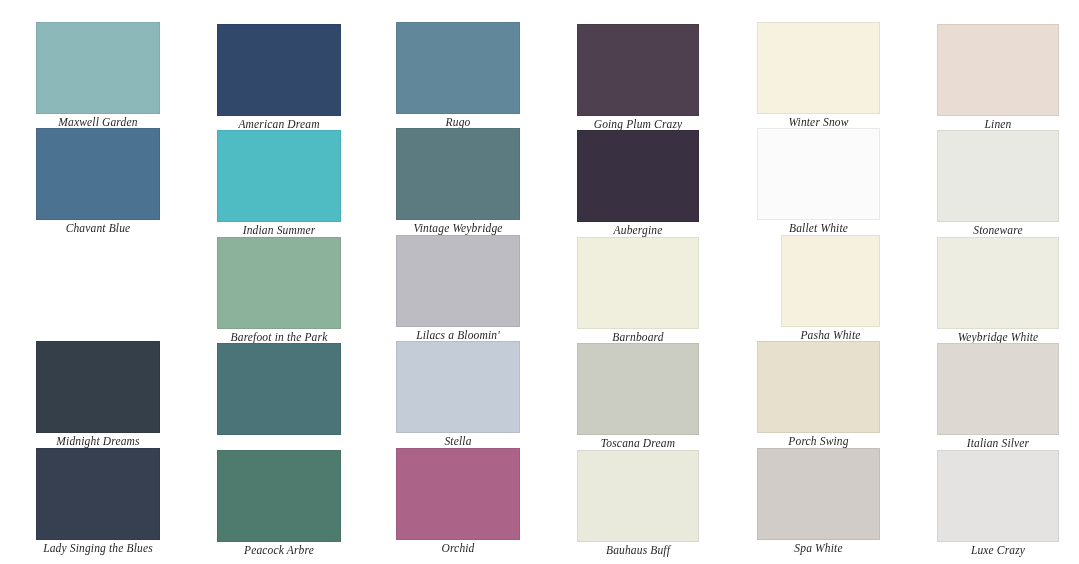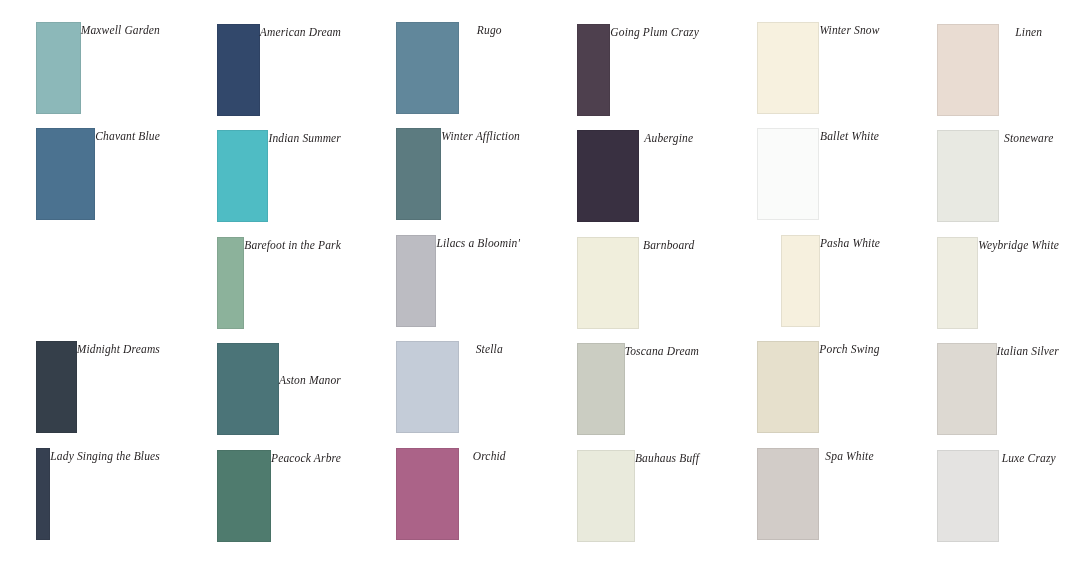--- a/index.html
+++ b/index.html
@@ -19,20 +19,21 @@
   #palette-grid {
     position: relative;
     width: 1079px;
     height: 564px;
     background: #ffffff;
   }
 
   .swatch-cell {
     position: absolute;
     display: flex;
+    flex-direction: column;
     align-items: stretch;
   }
 
   .swatch-chip {
     width: 100%;
     height: 92px;
     border: 1px solid rgba(0,0,0,0.07);
     display: block;
   }
 
@@ -81,21 +82,21 @@
     <div class="swatch-cell" style="left: 36px; top: 128px; width: 124px;">
       <div class="swatch-chip" title="Chavant Blue" style="height: 92px; background: rgb(75, 114, 144);"></div>
       <div class="swatch-label" style="color: rgb(35, 31, 32);">Chavant Blue</div>
     </div>
     <div class="swatch-cell" style="left: 217px; top: 130px; width: 124px;">
       <div class="swatch-chip" title="Indian Summer" style="height: 92px; background: rgb(79, 188, 196);"></div>
       <div class="swatch-label" style="color: rgb(35, 31, 32);">Indian Summer</div>
     </div>
     <div class="swatch-cell" style="left: 396px; top: 128px; width: 124px;">
       <div class="swatch-chip" title="Vintage Affliction" style="height: 92px; background: rgb(92, 123, 128);"></div>
-      <div class="swatch-label" style="color: rgb(35, 31, 32);">Winter Affliction</div>
+      <div class="swatch-label" style="color: rgb(35, 31, 32);">Vintage Weybridge</div>
     </div>
     <div class="swatch-cell" style="left: 577px; top: 130px; width: 122px;">
       <div class="swatch-chip" title="Aubergine" style="height: 92px; background: rgb(57, 48, 65);"></div>
       <div class="swatch-label" style="color: rgb(35, 31, 32);">Aubergine</div>
     </div>
     <div class="swatch-cell" style="left: 757px; top: 128px; width: 123px;">
       <div class="swatch-chip" title="Ballet White" style="height: 92px; background: rgb(250, 251, 250);"></div>
       <div class="swatch-label" style="color: rgb(35, 31, 32);">Ballet White</div>
     </div>
     <div class="swatch-cell" style="left: 937px; top: 130px; width: 122px;">

